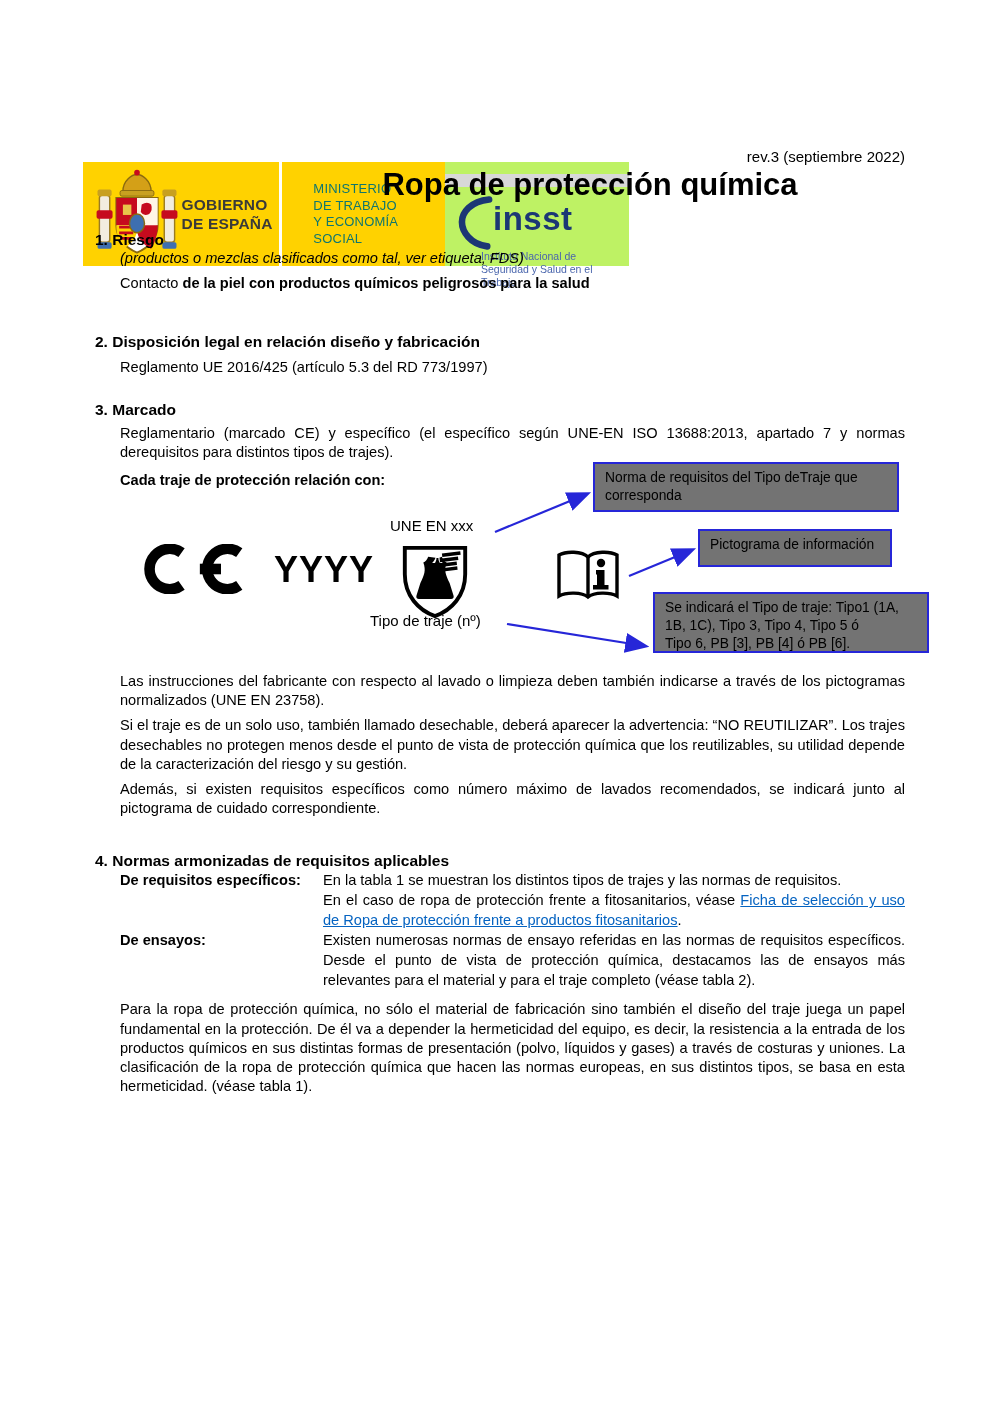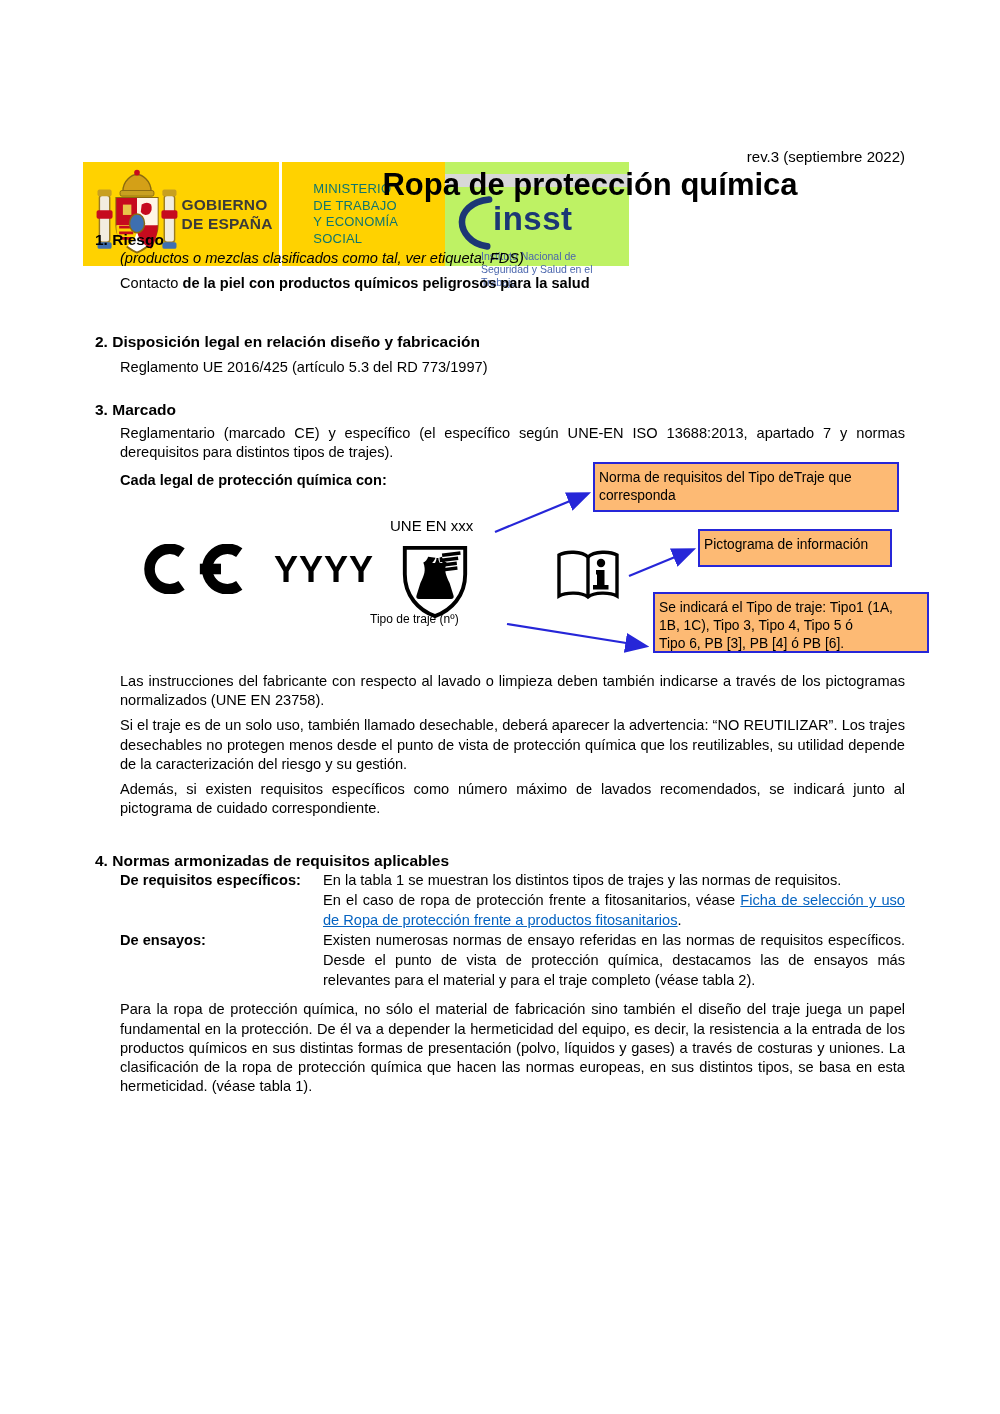--- a/index.html
+++ b/index.html
@@ -46,29 +46,29 @@
   .mt-s2 { margin-top:40px; }
   .mt-s2p { margin-top:7px; }
   .mt-s3 { margin-top:23px; }
   .mt-s3p { margin-top:5px; }
   .mt-s4 { margin-top:34px; }
 
   
   .diagram { position:relative; height:207px; }
   .cada-label { position:absolute; left:25px; top:10px; font-size:14.6px; font-weight:bold; }
   .callout {
-    position:absolute; border:2px solid #2626D8; background:#fdba74;
-    font-size:13.8px; line-height:18px; padding:5px 4px; white-space:pre-line;
+    position:absolute; border:2px solid #2626D8; background:#737373;
+    font-size:13.8px; line-height:18px; padding:5px 10px; white-space:pre-line;
     box-sizing:border-box;
   }
   .box1 { left:498px; top:0;    width:306px; height:50px; }
   .box2 { left:603px; top:67px; width:194px; height:38px; }
   .box3 { left:558px; top:130px; width:276px; height:61px; }
   .une-label  { position:absolute; left:295px; top:55px;  font-size:15px; }
-  .tipo-label { position:absolute; left:275px; top:150px; font-size:12px; }
+  .tipo-label { position:absolute; left:275px; top:150px; font-size:15px; }
   .ce-group { position:absolute; left:45px; top:82px; display:flex; align-items:center; }
   .ce-yyyy { font-size:36px; font-weight:bold; letter-spacing:1px; margin-left:22px; margin-top:2px; }
   .shield-icon-wrap { position:absolute; left:303px; top:79px; }
   .book-icon-wrap   { position:absolute; left:458px; top:86px; }
   .arrows { position:absolute; left:0; top:0; width:822px; height:207px; pointer-events:none; }
 
   
   .def-row { display:flex; margin-left:25px; font-size:14.6px; line-height:20px; }
   .def-label { width:203px; flex-shrink:0; font-weight:bold; }
   .def-value { flex:1; }
@@ -160,21 +160,21 @@
         <defs>
           <marker id="arr" markerWidth="11" markerHeight="9" refX="9" refY="4.5" orient="auto">
             <path d="M0,0 L11,4.5 L0,9 Z" fill="#2626D8"></path>
           </marker>
         </defs>
         <line x1="400" y1="70" x2="492" y2="32" stroke="#2626D8" stroke-width="2.2" marker-end="url(#arr)"></line>
         <line x1="534" y1="114" x2="597" y2="88" stroke="#2626D8" stroke-width="2.2" marker-end="url(#arr)"></line>
         <line x1="412" y1="162" x2="550" y2="184" stroke="#2626D8" stroke-width="2.2" marker-end="url(#arr)"></line>
       </svg>
 
-      <div class="cada-label">Cada legal de protección química con:</div>
+      <div class="cada-label">Cada traje de protección relación con:</div>
 
       <div class="callout box1">Norma de requisitos del Tipo deTraje que
 corresponda</div>
       <div class="callout box2">Pictograma de información</div>
       <div class="callout box3">Se indicará el Tipo de traje: Tipo1 (1A,
 1B, 1C), Tipo 3, Tipo 4, Tipo 5 ó
 Tipo 6,  PB [3], PB [4] ó  PB [6].</div>
 
       <div class="une-label">UNE EN xxx</div>
       <div class="tipo-label">Tipo de traje (nº)</div>

